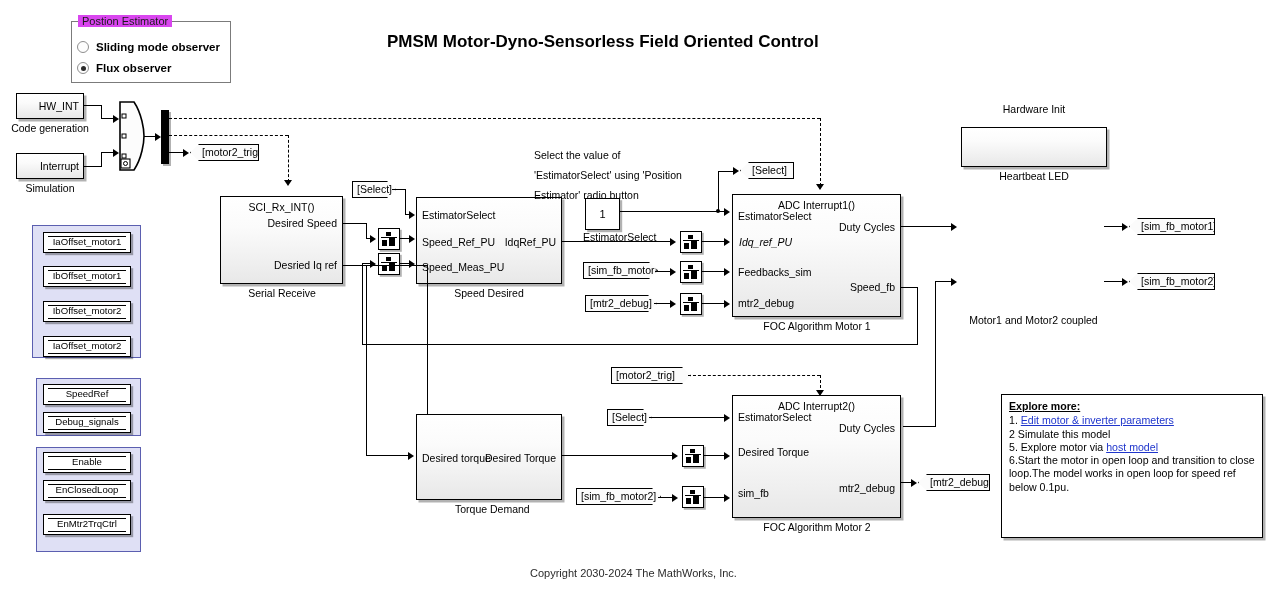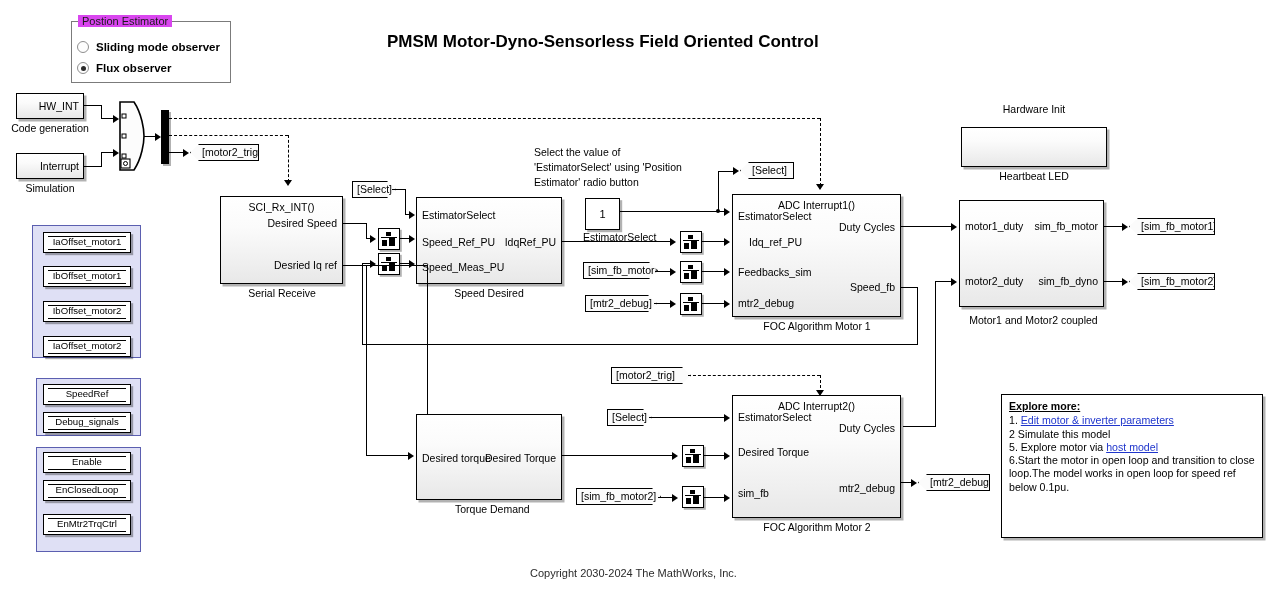--- a/index.html
+++ b/index.html
@@ -162,21 +162,21 @@
   }
   .mini-blk::before{
     content:"";position:absolute;left:5%;right:5%;top:2.5px;height:1px;background:#000;
   }
 
   
   .ann{
     position:absolute;
     font-size:10.5px;
     color:#000;
-    line-height:15px;
+    line-height:20px;
     white-space:pre-line;
   }
   #title{
     position:absolute;
     font-size:17px;
     font-weight:bold;
     color:#000;
     white-space:nowrap;
   }
   #note{
@@ -446,37 +446,31 @@
       <i class="hz"></i>
       <i class="b1"></i>
       <i class="b2"></i>
   </div>
   <div class="ln lnh" style="left:702px;top:303px;width:22px;"></div>
   <div class="arrow-r" style="left:724px;top:300px;"></div>
 
   <div class="sl-block" style="left:732px;top:194px;width:169px;height:123px;">
     <span class="blk-title" style="top:5px;">ADC Interrupt1()</span>
     <span class="port-lbl" style="left:5px;top:16px;">EstimatorSelect</span>
-    <span class="port-lbl" style="left:16px;top:42px;">Idq_ref_PU</span>
+    <span class="port-lbl" style="left:6px;top:42px;font-style:italic;">Idq_ref_PU</span>
     <span class="port-lbl" style="left:5px;top:72px;">Feedbacks_sim</span>
     <span class="port-lbl" style="left:5px;top:103px;">mtr2_debug</span>
     <span class="port-lbl" style="right:5px;top:27px;">Duty Cycles</span>
     <span class="port-lbl" style="right:5px;top:87px;">Speed_fb</span>
   </div>
   <div class="sl-caption" style="left:757px;top:320px;width:120px;">FOC Algorithm Motor 1</div>
 
   <div class="ln lnh" style="left:901px;top:226px;width:53px;"></div>
   <div class="arrow-r" style="left:951px;top:223px;"></div>
 
-  <div class="sl-block" style="left:959px;top:200px;width:145px;height:107px;">
-    <span class="port-lbl" style="left:5px;top:20px;">motor1_duty</span>
-    <span class="port-lbl" style="left:5px;top:75px;">motor2_duty</span>
-    <span class="port-lbl" style="right:5px;top:20px;">sim_fb_motor</span>
-    <span class="port-lbl" style="right:5px;top:75px;">sim_fb_dyno</span>
-  </div>
   <div class="sl-caption" style="left:961px;top:314px;width:145px;">Motor1 and Motor2 coupled</div>
 
   <div class="ln lnh" style="left:1104px;top:226px;width:21px;"></div>
   <div class="arrow-r" style="left:1122px;top:223px;"></div>
   <div class="tag goto" style="left:1129px;top:218px;width:86px;">[sim_fb_motor1]</div>
 
   <div class="ln lnh" style="left:1104px;top:281px;width:21px;"></div>
   <div class="arrow-r" style="left:1122px;top:278px;"></div>
   <div class="tag goto" style="left:1129px;top:273px;width:86px;">[sim_fb_motor2]</div>
 

